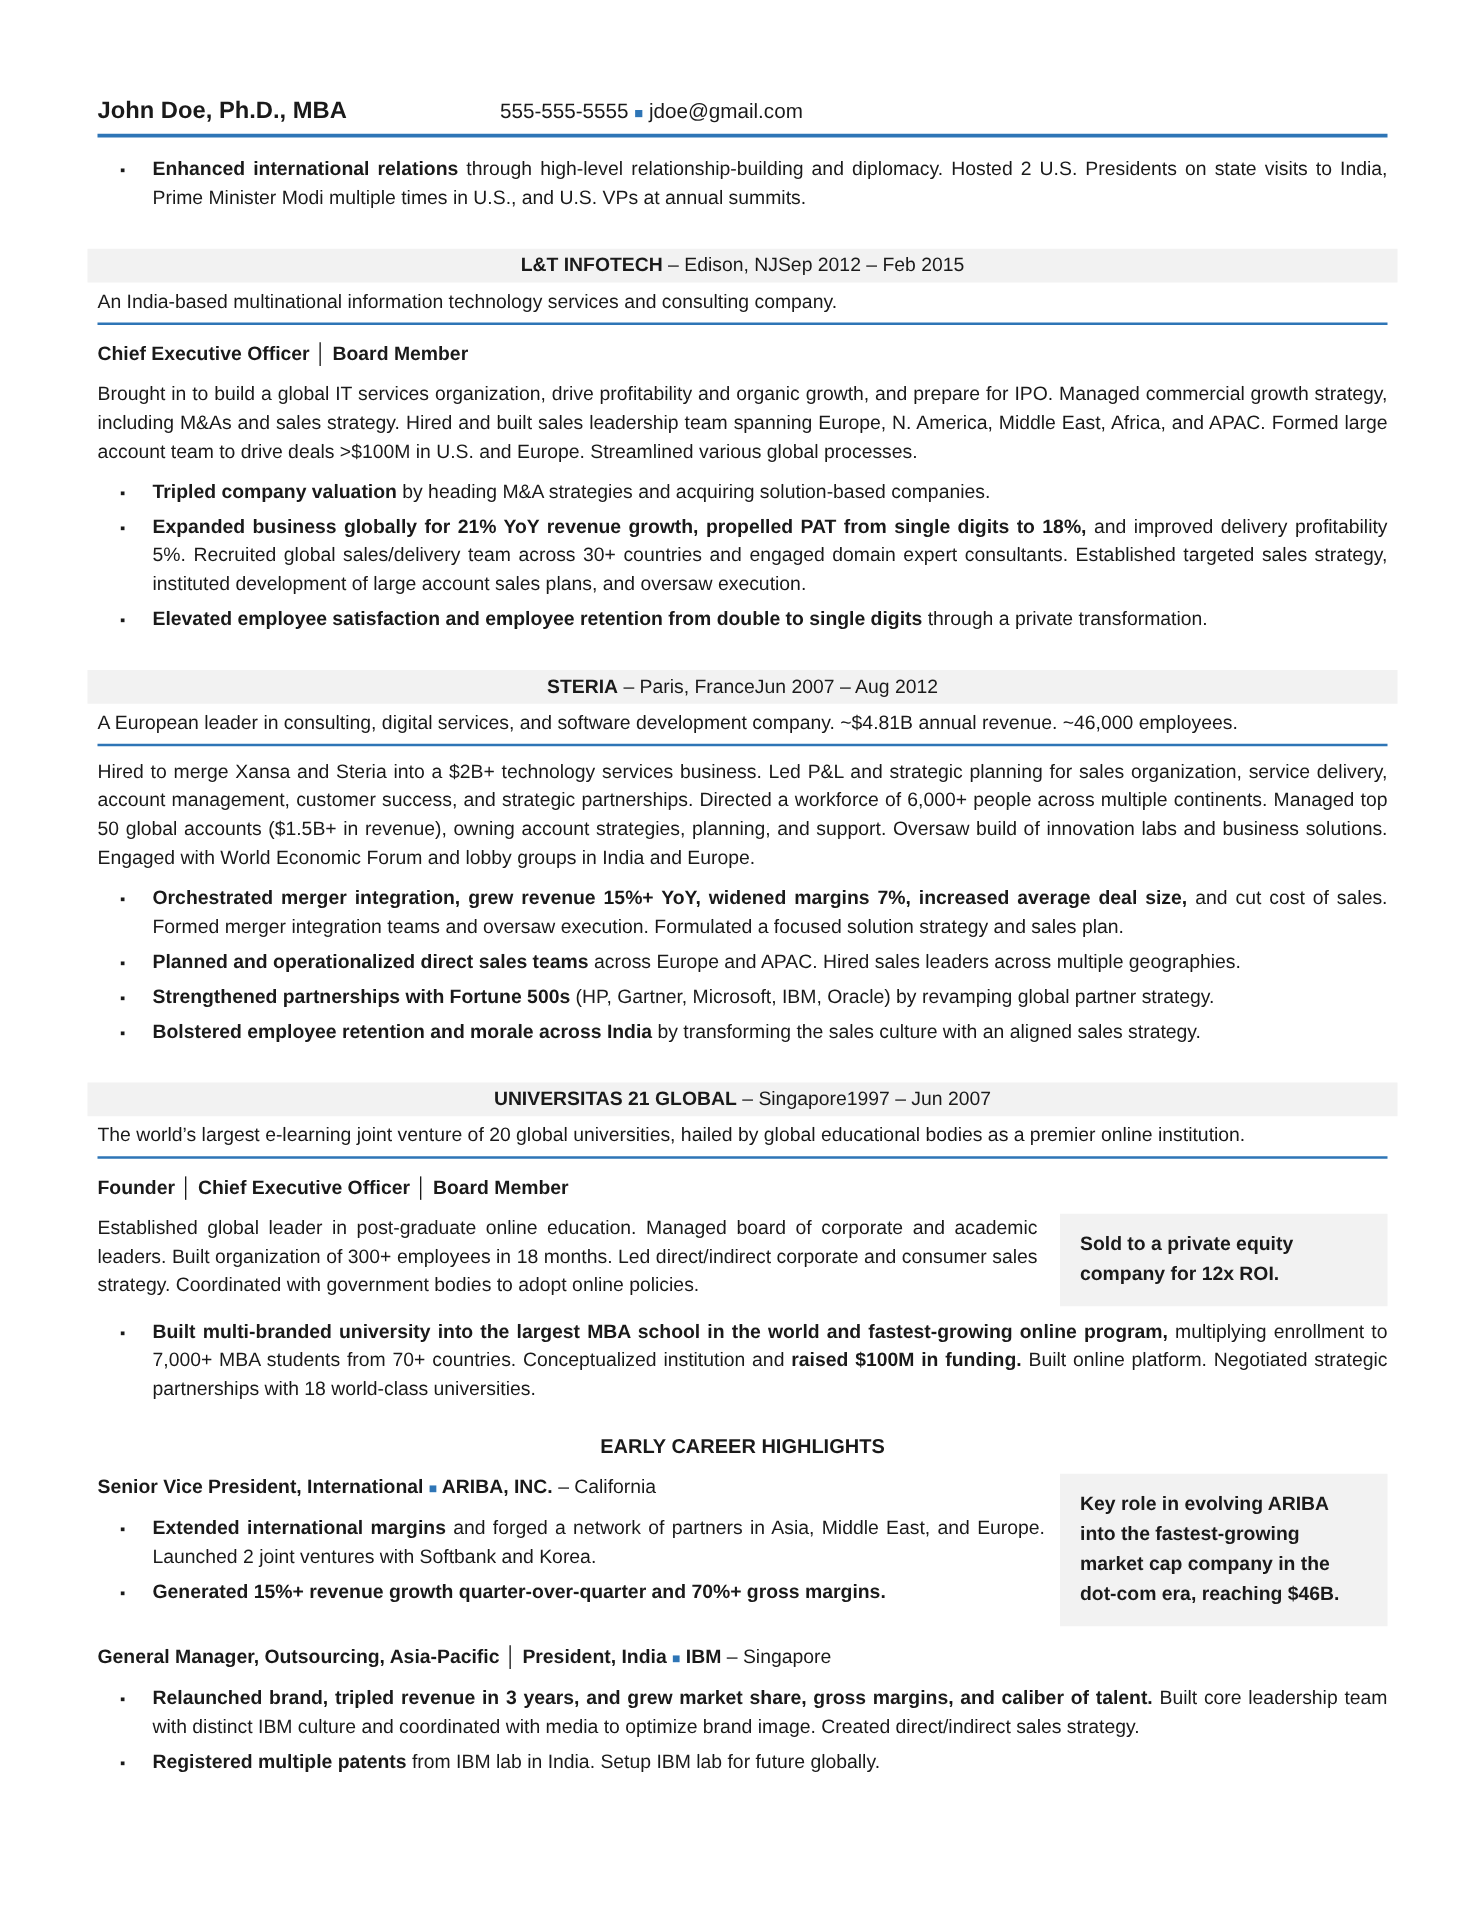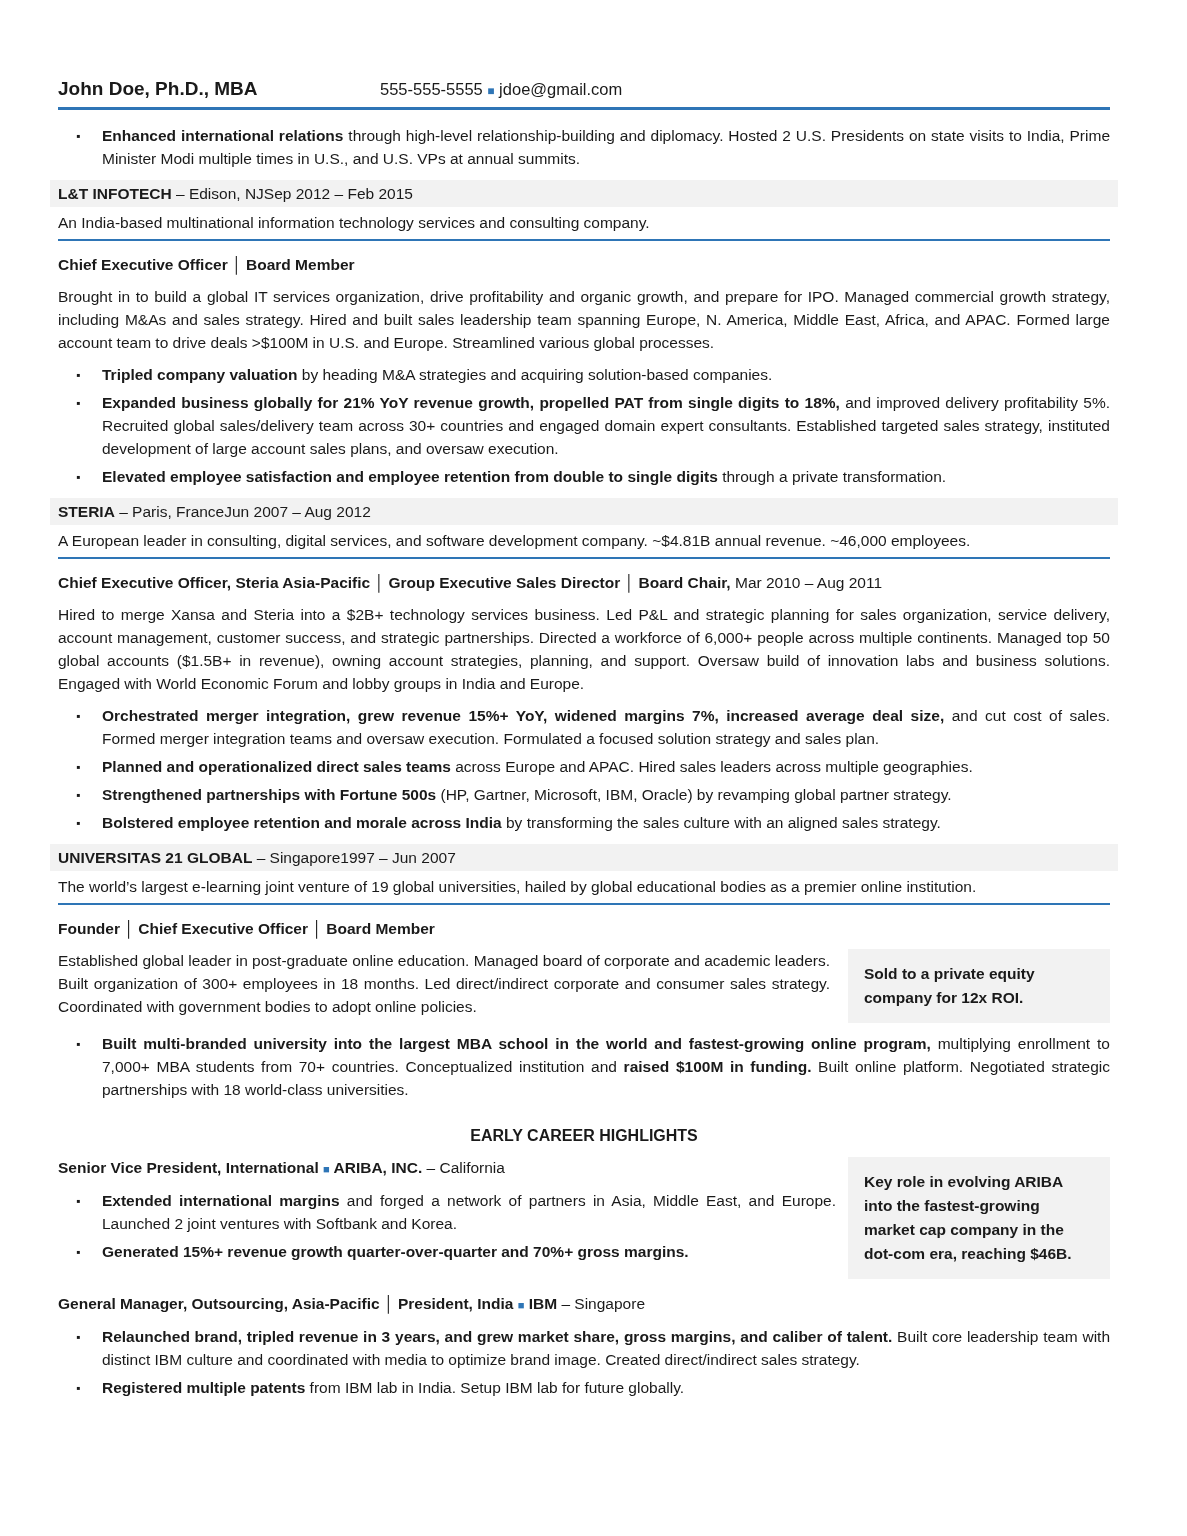--- a/index.html
+++ b/index.html
@@ -4,21 +4,21 @@
 <style>
   * { box-sizing: border-box; }
   html, body { margin: 0; padding: 0; }
   body {
     width: 1187px; height: 1536px;
     background: #ffffff;
     font-family: "Liberation Sans", sans-serif;
     color: #1a1a1a;
     overflow: hidden;
   }
-  .page { padding: 78px 77px 0 58px; }
+  .page { padding: 78px 77px 0 78px; }
 
   
   .page-header {
     display: flex; align-items: baseline;
     border-bottom: 3px solid #2E75B6;
     padding-bottom: 7px;
   }
   .person-name { font-size: 19px; font-weight: bold; margin: 0; width: 322px; }
   .contact-line { font-size: 16.5px; }
 
@@ -30,22 +30,22 @@
   .bullet-li {
     position: relative; padding-left: 44px; margin-bottom: 5px;
     font-size: 15.5px; line-height: 23px; text-align: justify;
   }
   .glyph { position: absolute; left: 18px; top: 1px; font-size: 12px; color: #1a1a1a; }
   .top-bullets { margin-top: 14px; }
 
   
   .band {
     background: #F2F2F2;
-    display: flex; justify-content: flex-start; align-items: baseline;
-    padding: 3px 8px; margin: 10px -8px 0;
+    display: flex; justify-content: center; align-items: baseline;
+    padding: 3px 8px; margin: 29px -8px 0;
     font-size: 15.5px; line-height: 21px;
   }
   .band-dates { font-size: 15.5px; white-space: nowrap; }
 
   .desc {
     margin: 5px 0 0; padding-bottom: 6px;
     border-bottom: 2.5px solid #2E75B6;
     font-size: 15.5px; line-height: 21px;
   }
   .role-title { margin: 13px 0 0; font-size: 15.5px; font-weight: normal; line-height: 22px; }
@@ -110,21 +110,20 @@
   </section>
 
   <section>
     <div class="band">
       <div>
         <span class="b">STERIA</span><span> – Paris, France</span>
       </div>
       <span class="band-dates">Jun 2007 – Aug 2012</span>
     </div>
     <p class="desc">A European leader in consulting, digital services, and software development company. ~$4.81B annual revenue. ~46,000 employees.</p>
-    <h3 class="role-title"><span class="b">Chief Executive Officer, Steria Asia-Pacific</span><span> │ </span><span class="b">Group Executive Sales Director</span><span> │ </span><span class="b">Board Chair,</span><span> Mar 2010 – Aug 2011</span></h3>
     <p class="summary">Hired to merge Xansa and Steria into a $2B+ technology services business. Led P&amp;L and strategic planning for sales organization, service delivery, account management, customer success, and strategic partnerships. Directed a workforce of 6,000+ people across multiple continents. Managed top 50 global accounts ($1.5B+ in revenue), owning account strategies, planning, and support. Oversaw build of innovation labs and business solutions. Engaged with World Economic Forum and lobby groups in India and Europe.</p>
     <ul class="bullets">
       <li class="bullet-li">
         <span class="glyph">▪</span>
         <span><span class="b">Orchestrated merger integration, grew revenue 15%+ YoY, widened margins 7%, increased average deal size,</span><span> and cut cost of sales. Formed merger integration teams and oversaw execution. Formulated a focused solution strategy and sales plan.</span></span>
       </li>
       <li class="bullet-li">
         <span class="glyph">▪</span>
         <span><span class="b">Planned and operationalized direct sales teams</span><span> across Europe and APAC. Hired sales leaders across multiple geographies.</span></span>
       </li>
@@ -139,21 +138,21 @@
     </ul>
   </section>
 
   <section>
     <div class="band">
       <div>
         <span class="b">UNIVERSITAS 21 GLOBAL</span><span> – Singapore</span>
       </div>
       <span class="band-dates">1997 – Jun 2007</span>
     </div>
-    <p class="desc">The world’s largest e-learning joint venture of 19 global universities, hailed by global educational bodies as a premier online institution.</p>
+    <p class="desc">The world’s largest e-learning joint venture of 20 global universities, hailed by global educational bodies as a premier online institution.</p>
     <h3 class="role-title"><span class="b">Founder</span><span> │ </span><span class="b">Chief Executive Officer</span><span> │ </span><span class="b">Board Member</span></h3>
     <div class="summary-row">
       <p class="summary">Established global leader in post-graduate online education. Managed board of corporate and academic leaders. Built organization of 300+ employees in 18 months. Led direct/indirect corporate and consumer sales strategy. Coordinated with government bodies to adopt online policies.</p>
       <aside class="callout">Sold to a private equity company for 12x ROI.</aside>
     </div>
     <ul class="bullets">
       <li class="bullet-li">
         <span class="glyph">▪</span>
         <span><span class="b">Built multi-branded university into the largest MBA school in the world and fastest-growing online program,</span><span> multiplying enrollment to 7,000+ MBA students from 70+ countries. Conceptualized institution and </span><span class="b">raised $100M in funding.</span><span> Built online platform. Negotiated strategic partnerships with 18 world-class universities.</span></span>
       </li>

